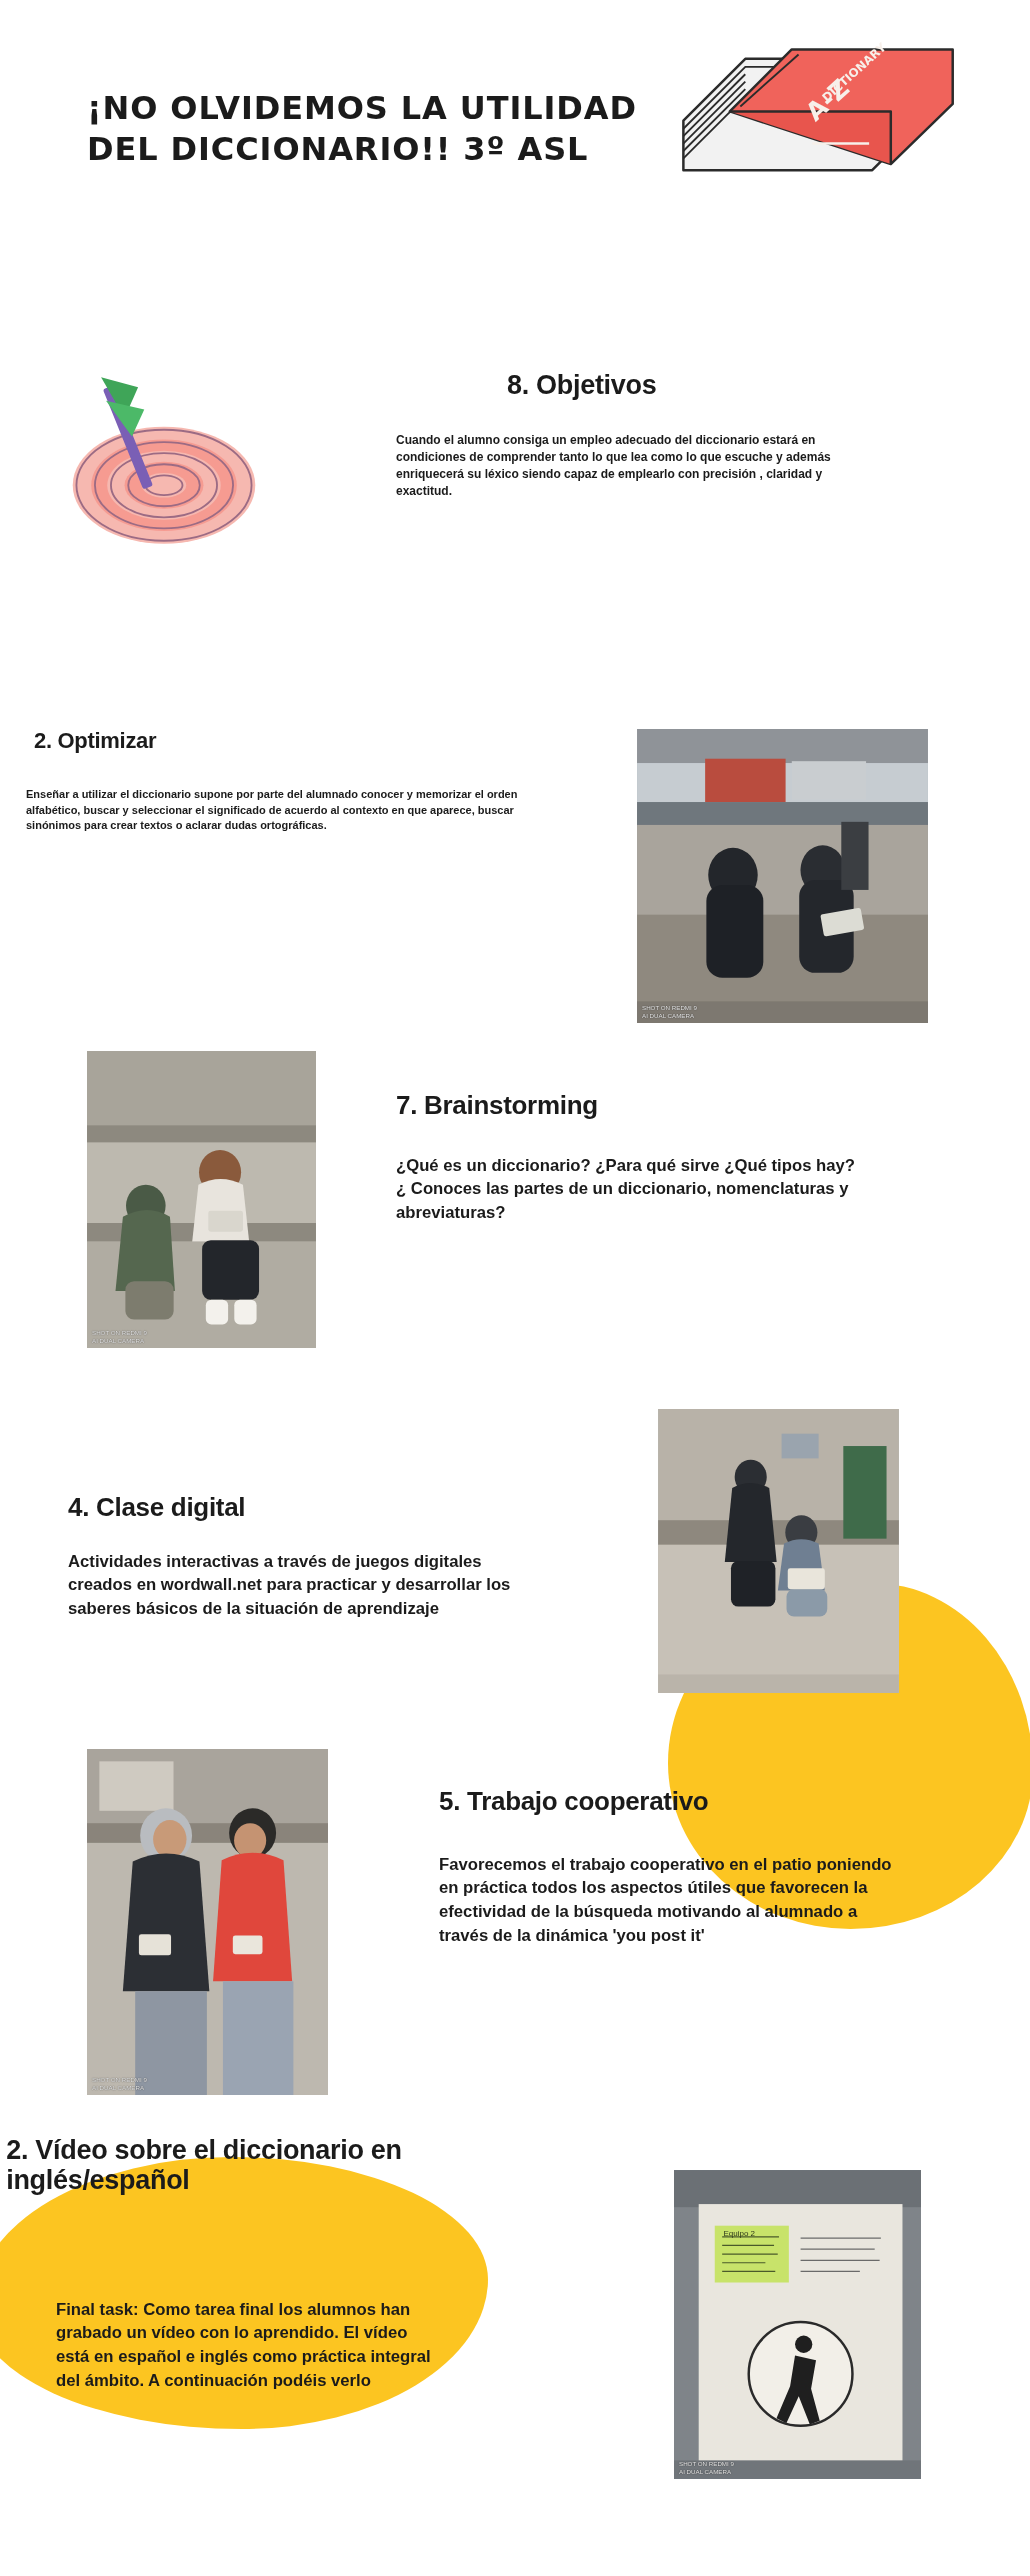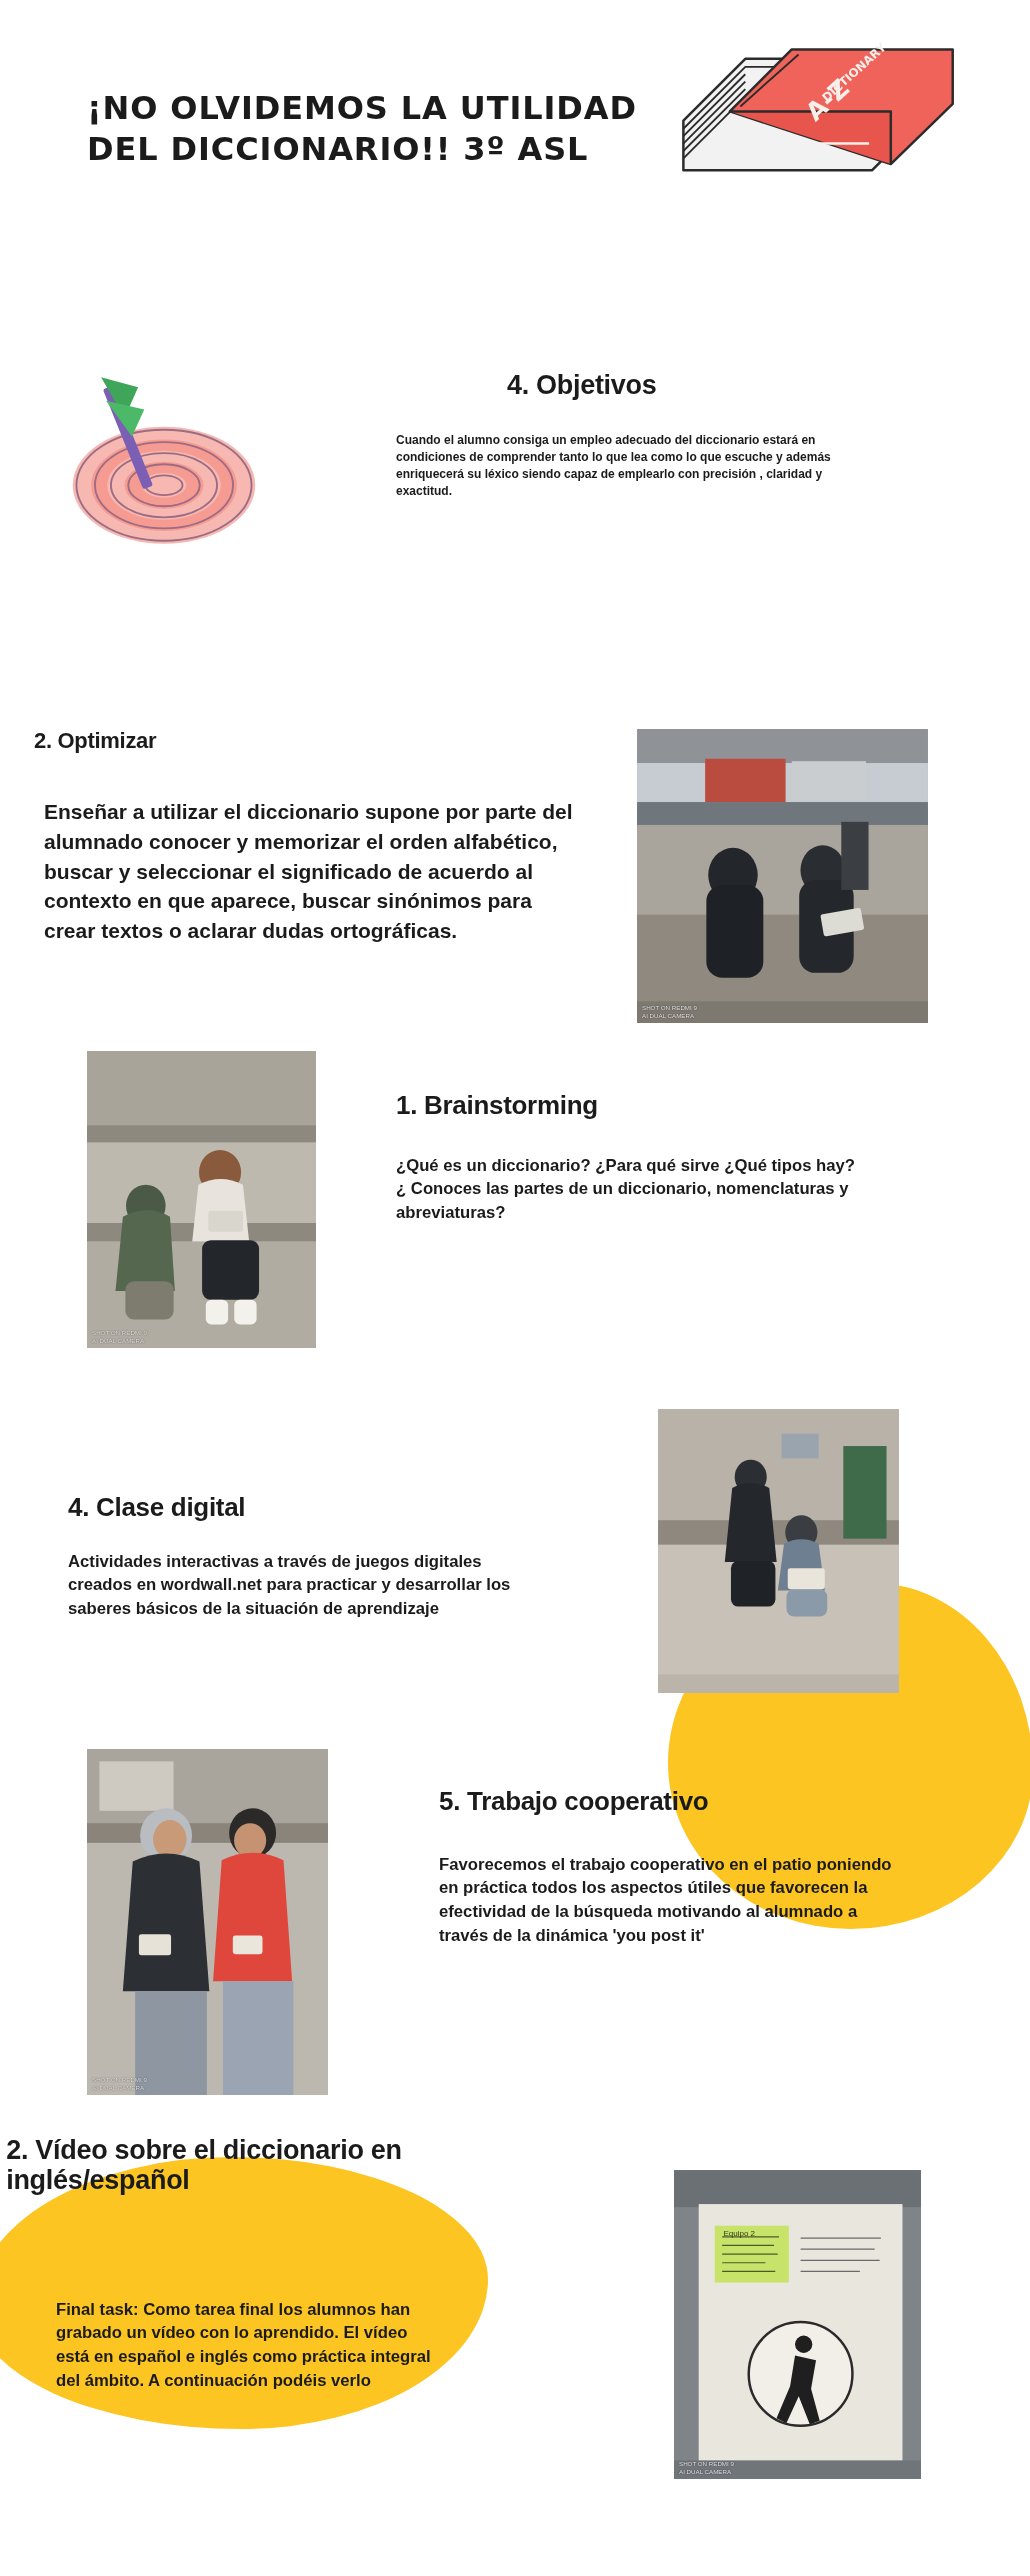--- a/index.html
+++ b/index.html
@@ -100,21 +100,21 @@
     font-family: "Liberation Sans", sans-serif;
     line-height: 1.25;
     text-shadow: 0 0 1.2px rgba(0,0,0,.8);
   }
 
   
   .sec-heading-1 { left: 507px; top: 349px; width: 383px; font-size: 27px; }
   .sec-body-1 { left: 396px; top: 420px; width: 445px; font-size: 12px; }
 
   .sec-heading-2 { left: 34px; top: 711px; width: 433px; font-size: 22px; }
-  .sec-body-2 { left: 44px; top: 776px; width: 538px; font-size: 21px; }
+  .sec-body-2 { left: 26px; top: 776px; width: 538px; font-size: 11px; }
 
   .sec-heading-3 { left: 396px; top: 1069px; width: 470px; font-size: 26px; }
   .sec-body-3 { left: 396px; top: 1137px; width: 470px; font-size: 16.7px; }
 
   .sec-heading-4 { left: 68px; top: 1471px; width: 433px; font-size: 26px; }
   .sec-body-4 { left: 68px; top: 1533px; width: 470px; font-size: 16.7px; }
 
   .sec-heading-5 { left: 439px; top: 1765px; width: 495px; font-size: 26px; }
   .sec-body-5 { left: 439px; top: 1836px; width: 470px; font-size: 16.7px; }
 
@@ -166,21 +166,21 @@
     <ellipse cx="160" cy="195" rx="58" ry="34" fill="none" stroke="#9c6b84" stroke-width="3"></ellipse>
     <ellipse cx="160" cy="195" rx="30" ry="16" fill="none" stroke="#9c6b84" stroke-width="3"></ellipse>
     <g>
       <rect x="94" y="30" width="17" height="175" rx="4" fill="#7a5fb5" transform="rotate(-22 102 120)"></rect>
       <path d="M58 20 L118 36 L96 86 Z" fill="#3fa558"></path>
       <path d="M66 58 L128 72 L108 116 Z" fill="#4cb968"></path>
     </g>
   </svg>
 </div>
 
-<h2 class="abs content-layer heading sec-heading-1">4. Objetivos</h2>
+<h2 class="abs content-layer heading sec-heading-1">8. Objetivos</h2>
 <p class="abs content-layer body-text sec-body-1">Cuando el alumno consiga un empleo adecuado del diccionario  estará en condiciones de comprender tanto lo que lea como lo que escuche y además enriquecerá su léxico siendo capaz de emplearlo con precisión , claridad y exactitud.</p>
 
 <h2 class="abs content-layer heading sec-heading-2">2. Optimizar</h2>
 <p class="abs content-layer body-text sec-body-2">Enseñar a utilizar el diccionario supone por parte del alumnado conocer y memorizar el orden alfabético, buscar y seleccionar el significado de acuerdo al contexto en que aparece, buscar sinónimos para crear textos o aclarar dudas ortográficas.</p>
 
 <div class="photo" style="left:637px; top:729px; width:291px; height:294px;">
   <svg viewBox="0 0 470 475" width="291" height="294" xmlns="http://www.w3.org/2000/svg">
     <rect x="0" y="0" width="470" height="475" fill="#9aa0a4"></rect>
     <rect x="0" y="0" width="470" height="130" fill="#c6ccd1"></rect>
     <rect x="0" y="0" width="470" height="55" fill="#8f9398"></rect>
@@ -194,21 +194,21 @@
     <rect x="112" y="252" width="92" height="150" rx="26" fill="#1e2126"></rect>
     <ellipse cx="300" cy="228" rx="36" ry="40" fill="#2a2d32"></ellipse>
     <rect x="262" y="244" width="88" height="150" rx="26" fill="#24272c"></rect>
     <rect x="296" y="300" width="66" height="36" rx="4" fill="#dcdcd4" transform="rotate(-10 296 300)"></rect>
     <rect x="0" y="440" width="470" height="35" fill="#7d7870"></rect>
     <rect x="330" y="150" width="44" height="110" fill="#3b3e42"></rect>
   </svg>
   <div class="watermark">SHOT ON REDMI 9<br>AI DUAL CAMERA</div>
 </div>
 
-<h2 class="abs content-layer heading sec-heading-3">1. Brainstorming</h2>
+<h2 class="abs content-layer heading sec-heading-3">7. Brainstorming</h2>
 <p class="abs content-layer body-text sec-body-3">¿Qué es un diccionario? ¿Para qué sirve ¿Qué tipos hay? ¿ Conoces las partes de un diccionario, nomenclaturas y abreviaturas?</p>
 
 <div class="photo" style="left:87px; top:1051px; width:229px; height:297px;">
   <svg viewBox="0 0 370 480" width="229" height="297" xmlns="http://www.w3.org/2000/svg">
     <rect x="0" y="0" width="370" height="480" fill="#b6b2a8"></rect>
     <rect x="0" y="0" width="370" height="120" fill="#a8a49a"></rect>
     <rect x="0" y="120" width="370" height="28" fill="#8d897f"></rect>
     <rect x="0" y="148" width="370" height="130" fill="#bdb9af"></rect>
     <rect x="0" y="278" width="370" height="30" fill="#8d897f"></rect>
     <rect x="0" y="308" width="370" height="172" fill="#b0aca2"></rect>

